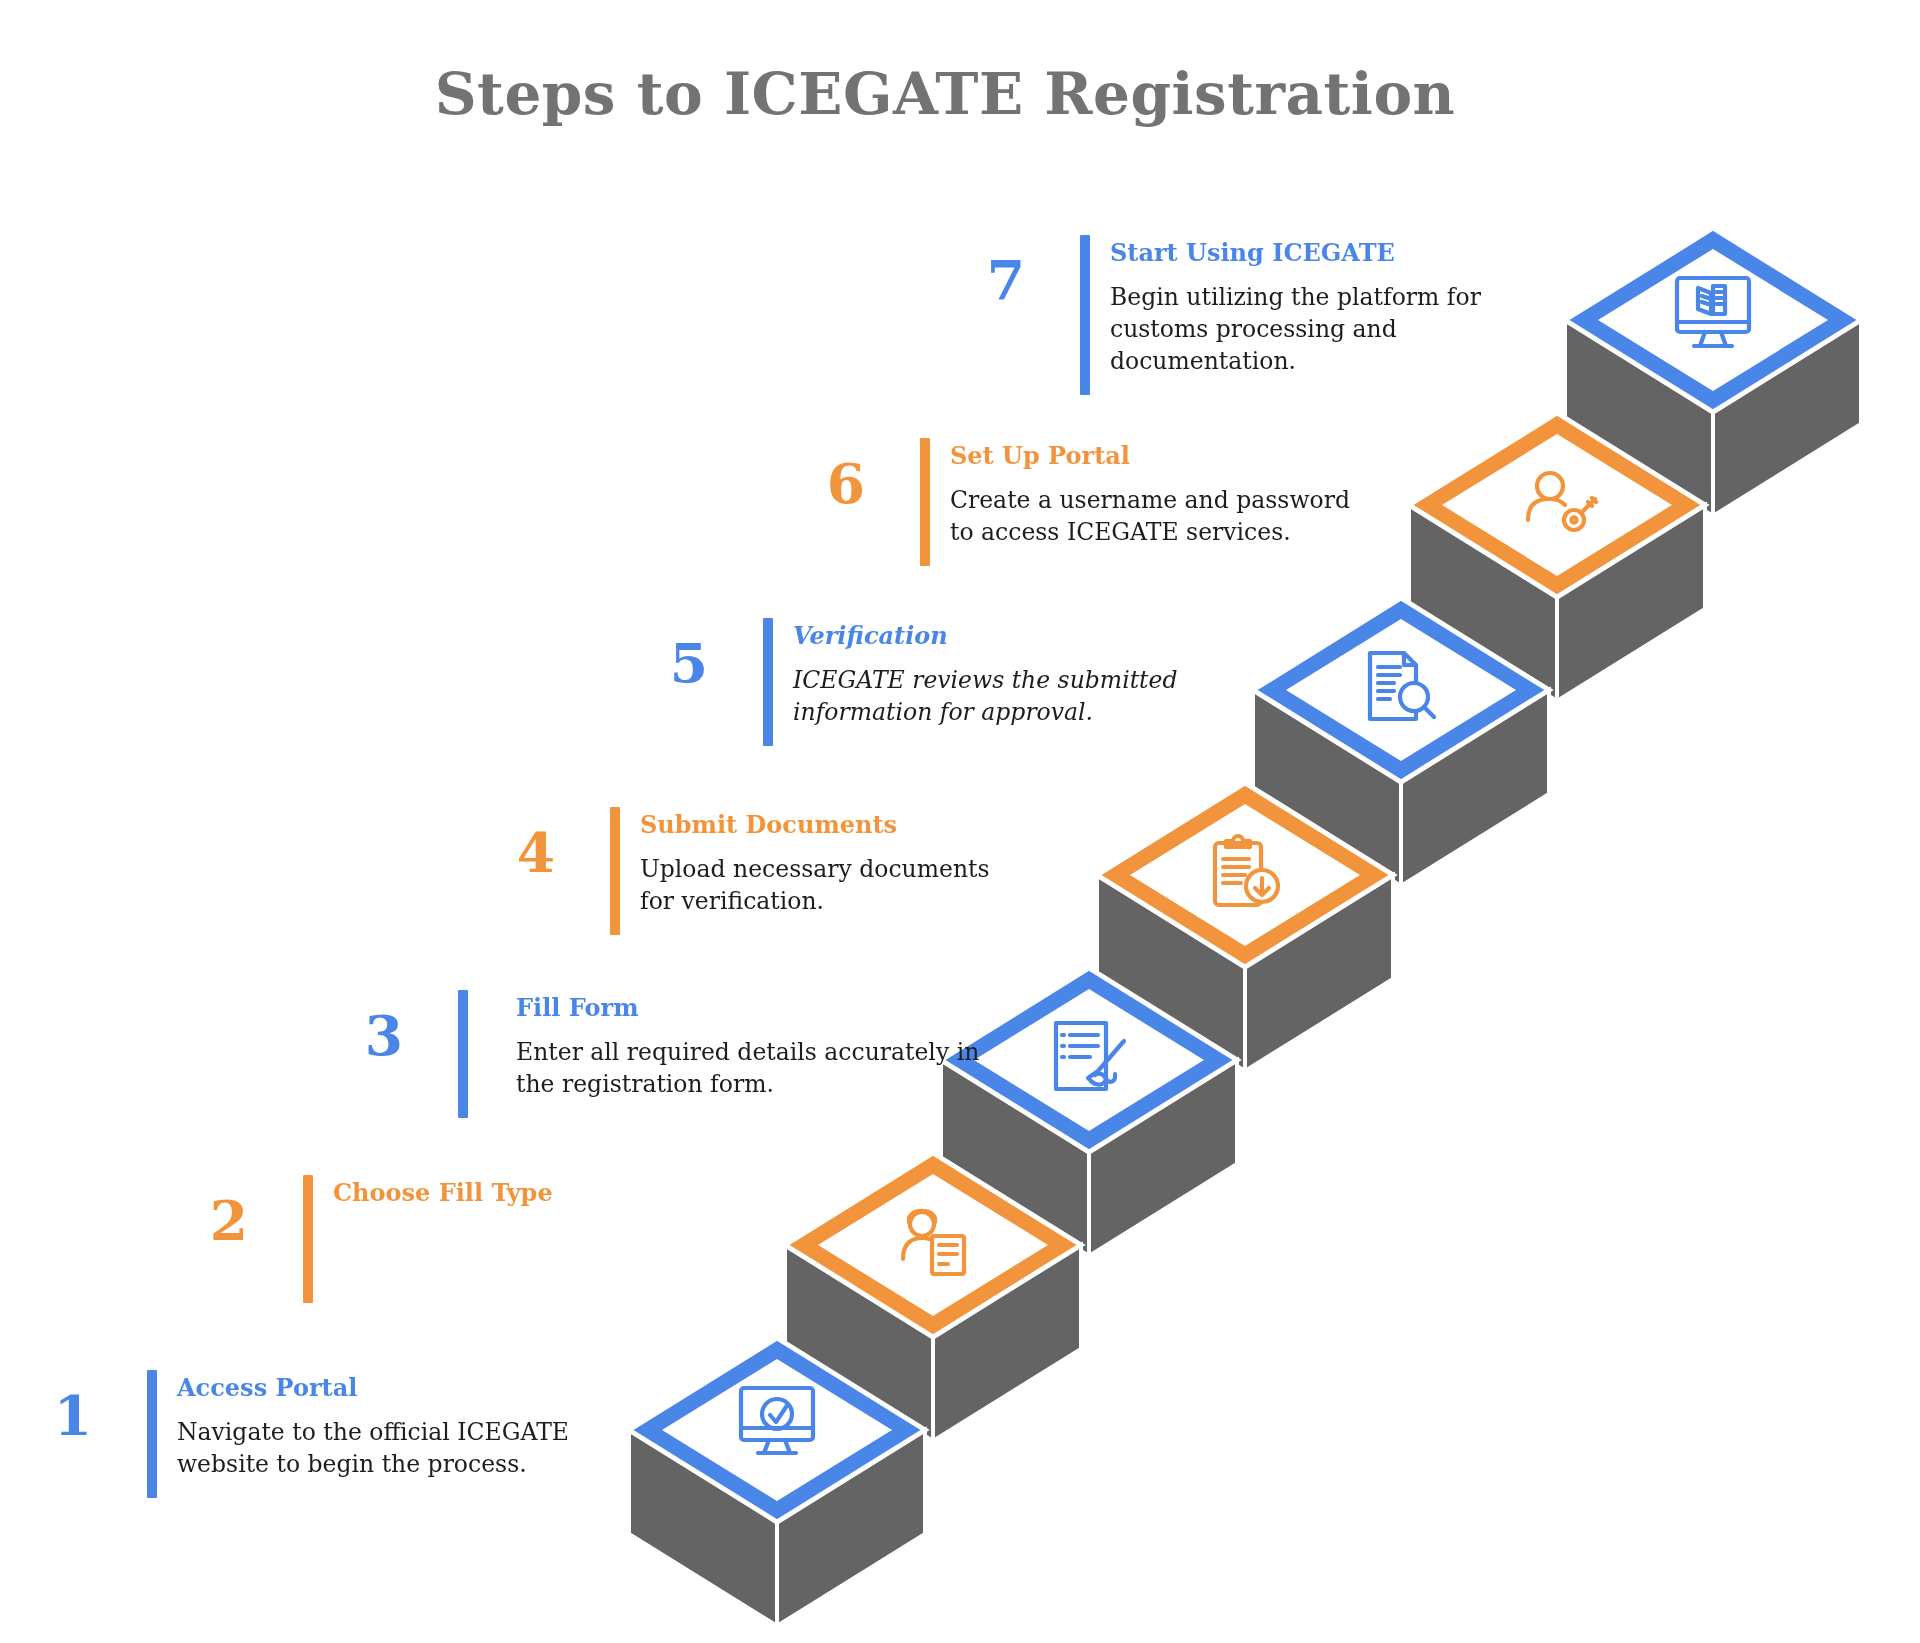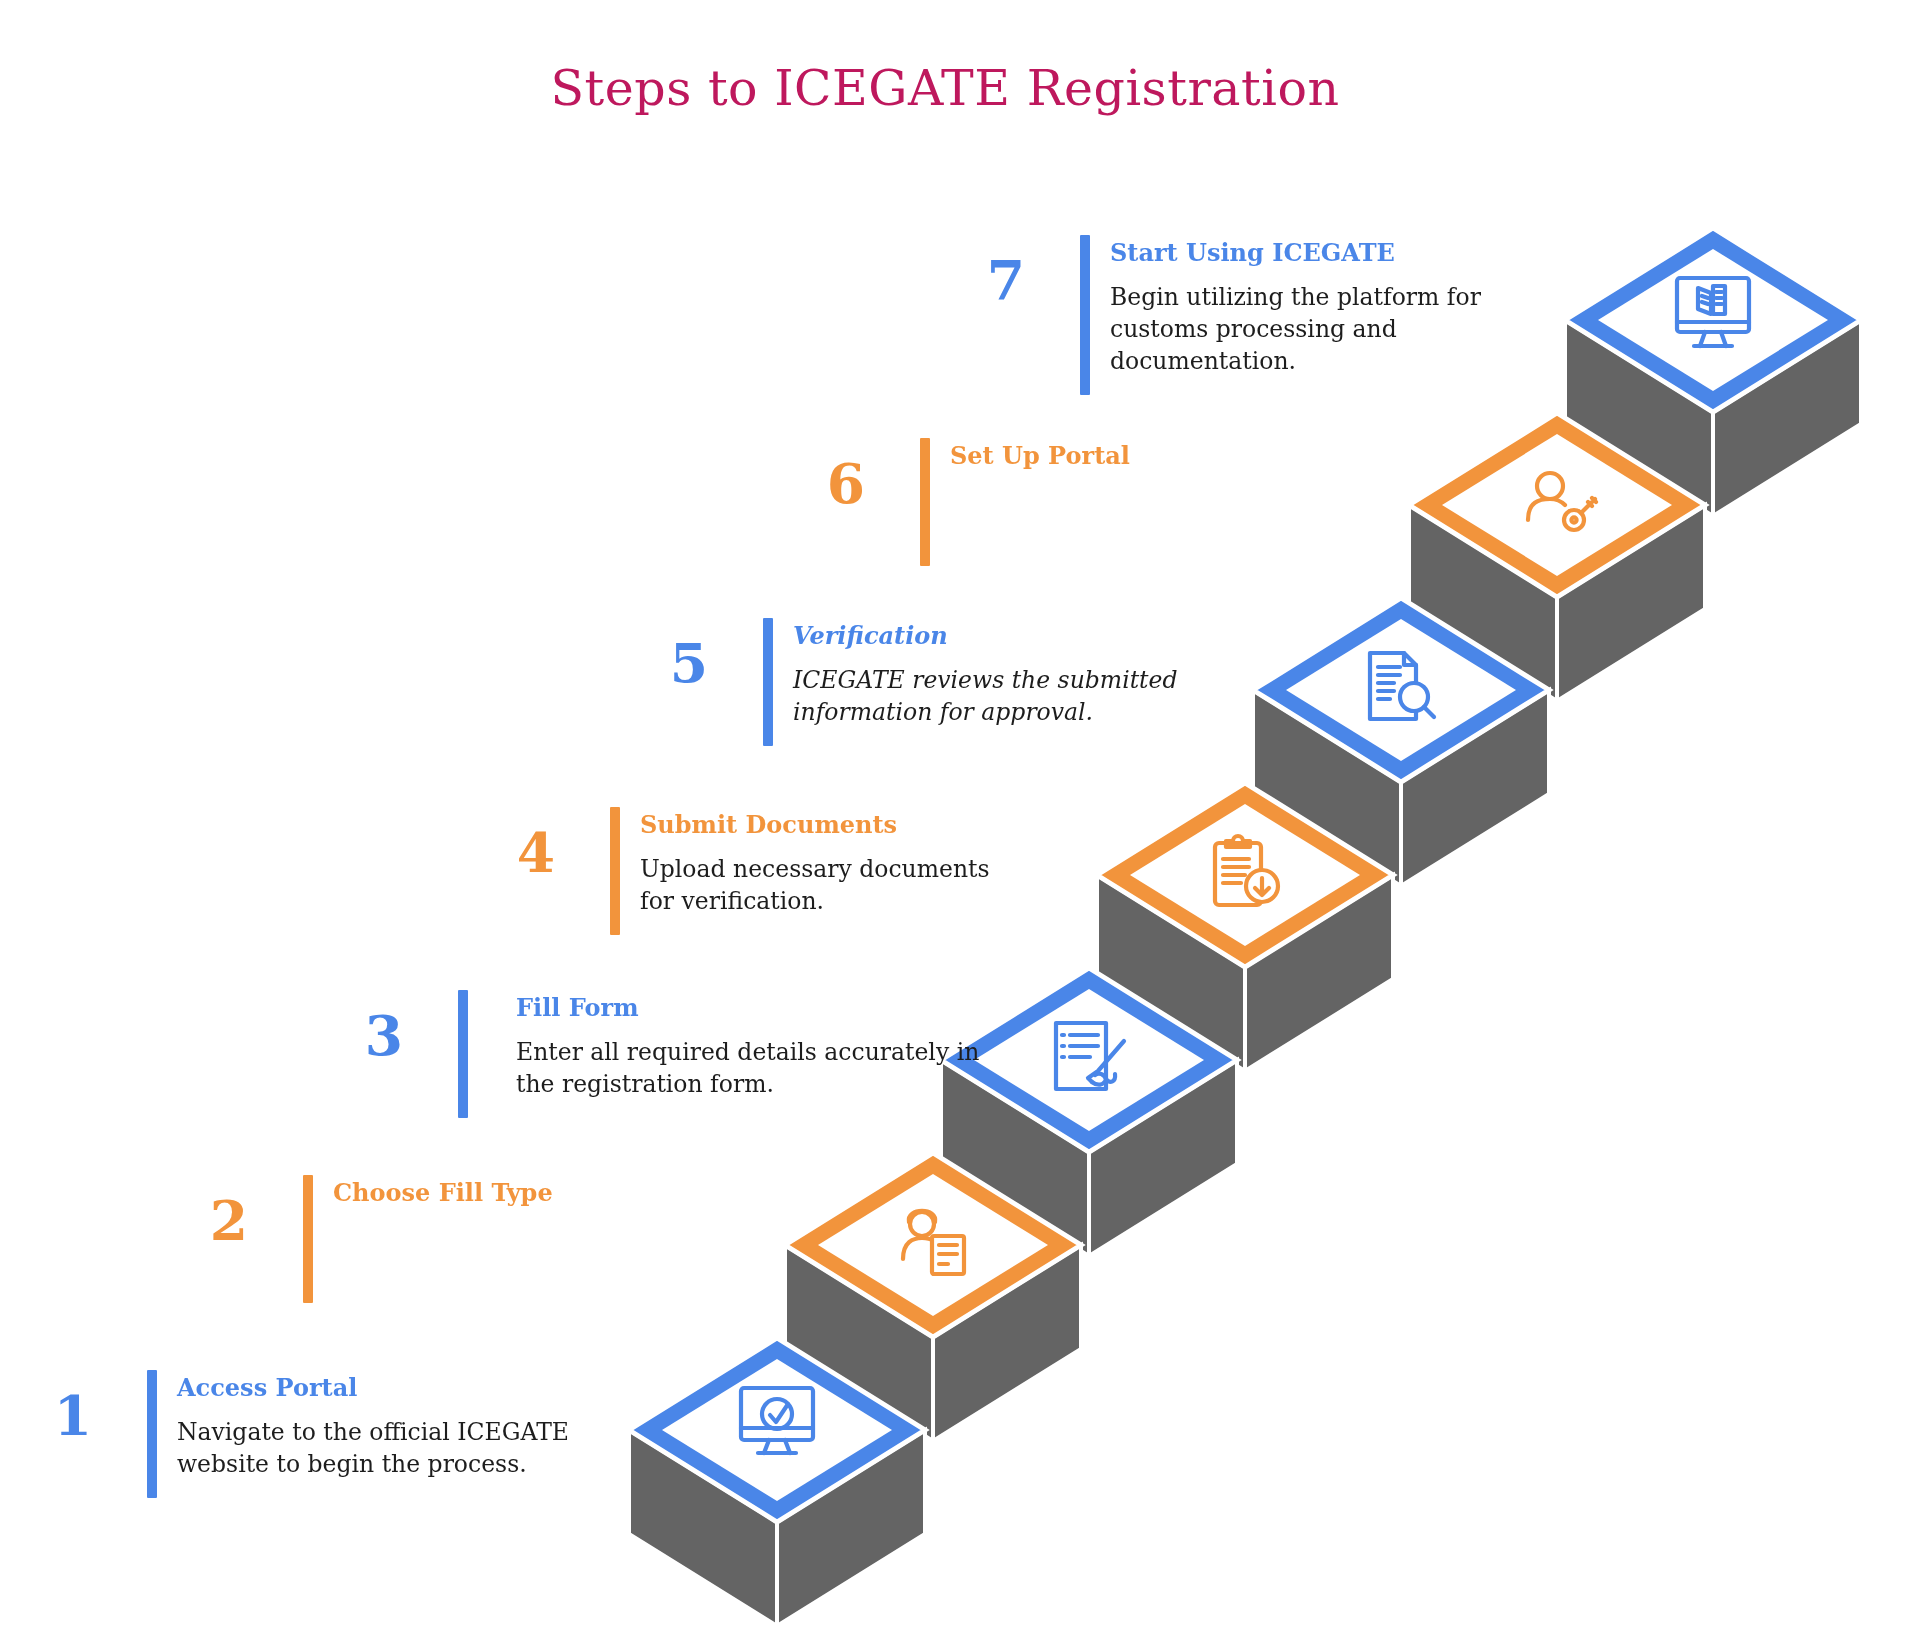--- a/index.html
+++ b/index.html
@@ -1,19 +1,19 @@
 <!DOCTYPE html>
 <html><head>
 <meta charset="utf-8">
 <style>
   html,body{margin:0;padding:0;background:#ffffff;}
   .canvas{position:relative;width:1920px;height:1643px;background:#ffffff;overflow:hidden;
           font-family:"DejaVu Serif","Liberation Serif",serif;}
   .title{position:absolute;top:60px;left:0;width:1890px;text-align:center;
-         font-size:49px;font-weight:normal;color:#be185d;letter-spacing:.5px;}
+         font-size:58px;font-weight:bold;color:#737373;letter-spacing:.5px;}
   .stair-svg{position:absolute;left:0;top:0;}
   .num{position:absolute;width:86px;text-align:right;font-size:55px;font-weight:bold;line-height:1;}
   .vbar{position:absolute;width:10px;border-radius:1px;}
   .content{position:absolute;}
   .content h3{margin:0;font-size:24px;font-weight:bold;line-height:1.15;white-space:nowrap;}
   .content p{margin:14px 0 0 0;font-size:23.5px;line-height:1.38;color:#1d1d1d;}
   .c-blue{color:#4A86E8;}
   .c-orange{color:#F2943C;}
   .bg-blue{background:#4A86E8;}
   .bg-orange{background:#F2943C;}
@@ -149,20 +149,21 @@
   <div class="vbar bg-blue" style="left:763px;top:618px;height:128px;"></div>
   <div class="content" style="left:793px;top:622px;width:395px;font-style:italic;">
     <h3 class="c-blue">Verification</h3>
     <p>ICEGATE reviews the submitted information for approval.</p>
   </div>
 
   <div class="num c-orange" style="left:779px;top:456px;">6</div>
   <div class="vbar bg-orange" style="left:920px;top:438px;height:128px;"></div>
   <div class="content" style="left:950px;top:442px;width:420px;">
     <h3 class="c-orange">Set Up Portal</h3>
+    <p>Create a username and password to access ICEGATE services.</p>
   </div>
 
   <div class="num c-blue" style="left:939px;top:253px;">7</div>
   <div class="vbar bg-blue" style="left:1080px;top:235px;height:160px;"></div>
   <div class="content" style="left:1110px;top:239px;width:375px;">
     <h3 class="c-blue">Start Using ICEGATE</h3>
     <p>Begin utilizing the platform for customs processing and documentation.</p>
   </div>
 
 </div>

